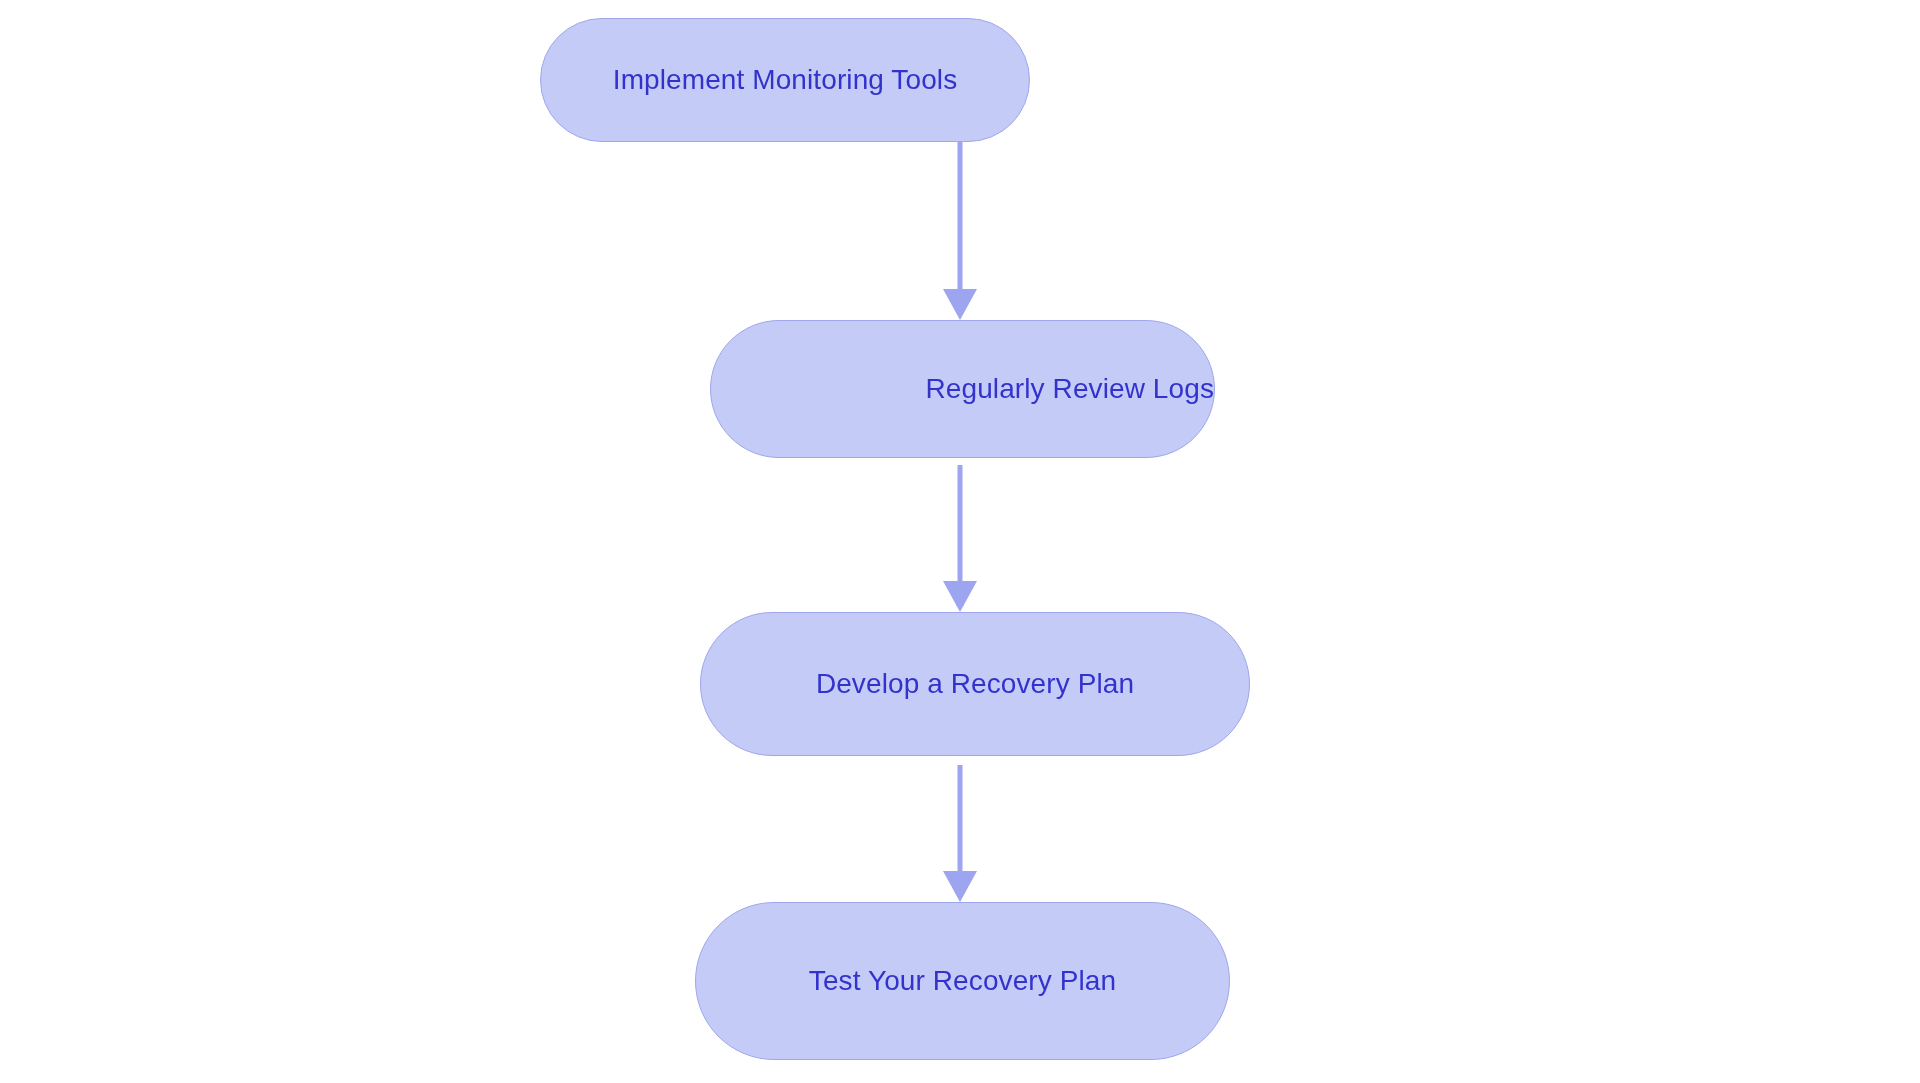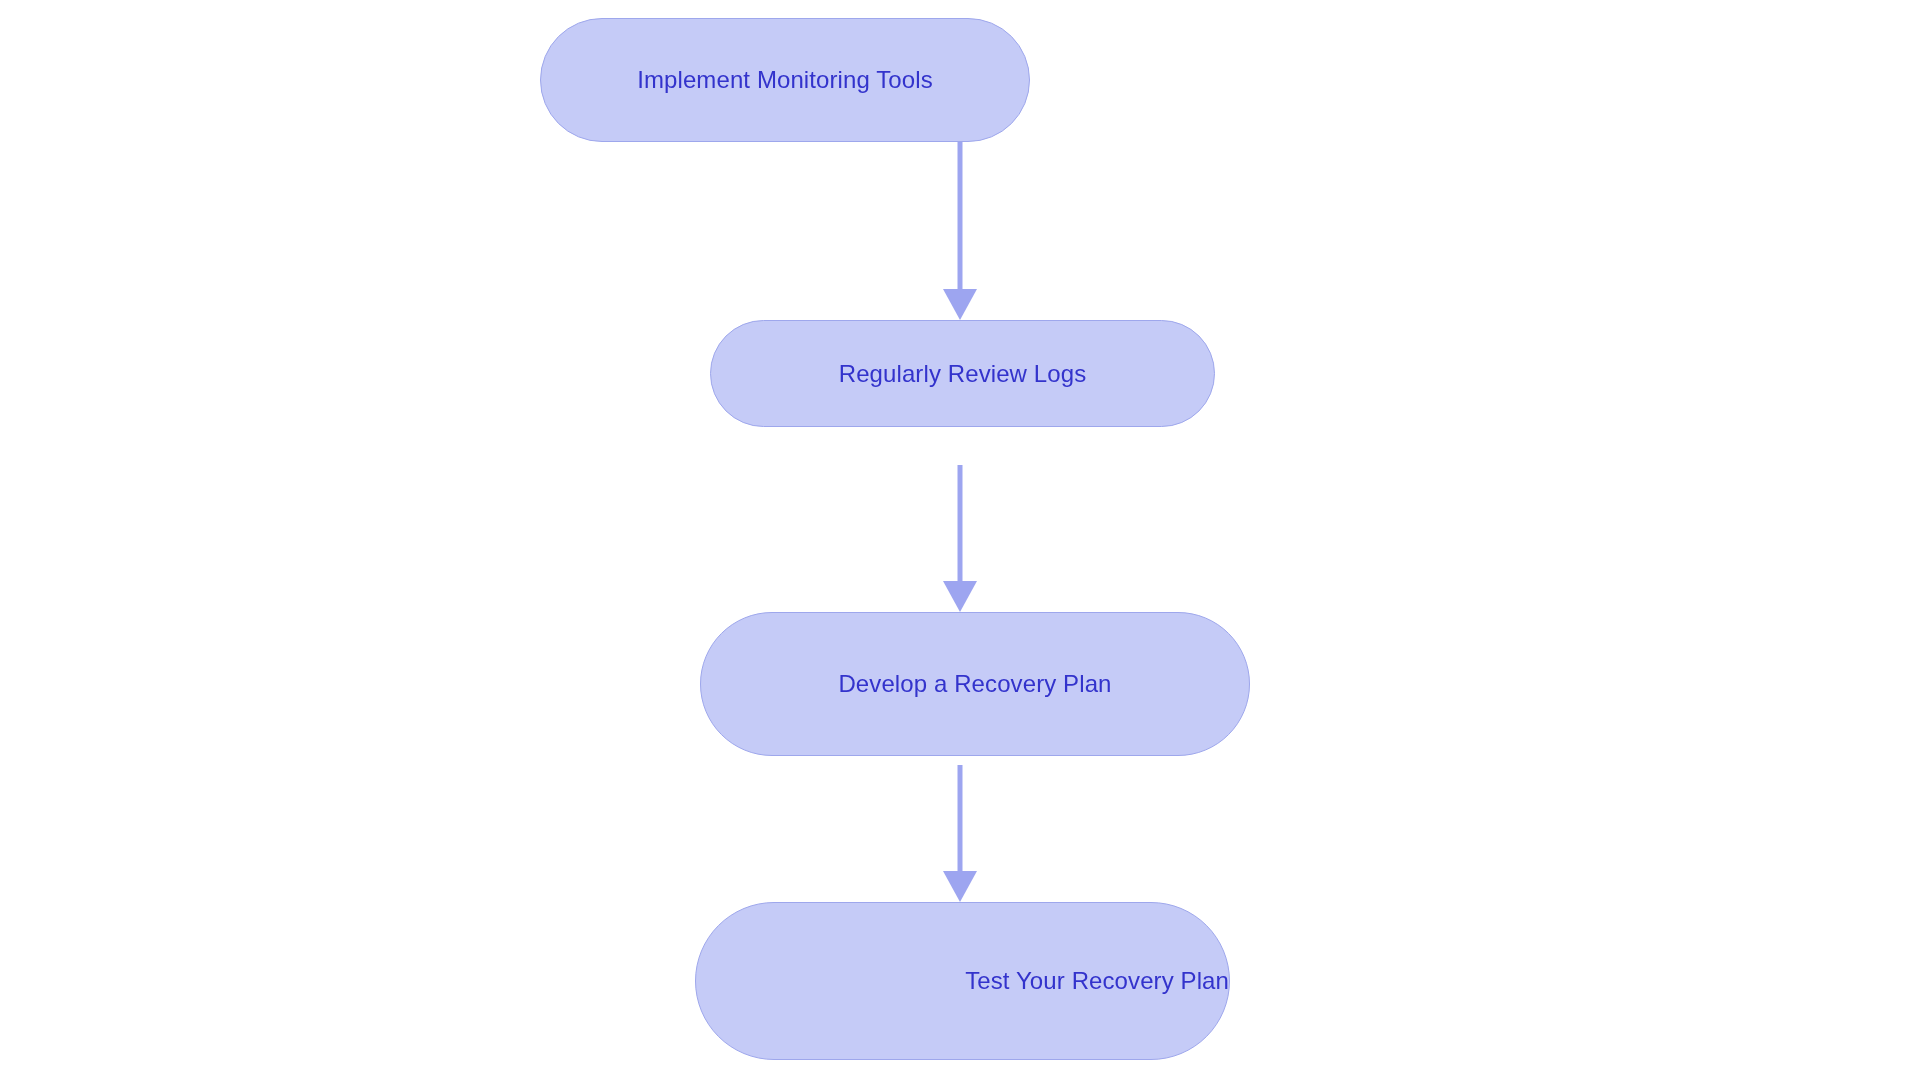--- a/index.html
+++ b/index.html
@@ -42,34 +42,34 @@
     justify-content: center;
     background: #c5cbf7;
     border: 1.6px solid #9ea7ec;
     border-radius: 999px;
     z-index: 2;
   }
 
   .flow-node-label {
     color: #3333cc;
     font-family: "Liberation Sans", sans-serif;
-    font-size: 24px;
+    font-size: 28px;
     font-weight: 400;
     line-height: 1.15;
     letter-spacing: 0.1px;
     white-space: nowrap;
     text-align: center;
     -webkit-font-smoothing: antialiased;
   }
 
   
   #node-0 { left: 540px; top: 18px;  width: 490px; height: 124px; }
-  #node-1 { left: 710px; top: 320px; width: 505px; height: 107px; }
+  #node-1 { left: 710px; top: 320px; width: 505px; height: 138px; justify-content: flex-end; }
   #node-2 { left: 700px; top: 612px; width: 550px; height: 144px; }
-  #node-3 { left: 695px; top: 902px; width: 535px; height: 158px; justify-content: flex-end; }
+  #node-3 { left: 695px; top: 902px; width: 535px; height: 158px; }
 </style>
 </head>
 <body>
 
 <div id="flow-canvas">
 
   <svg id="connector-layer" width="1920" height="1083" viewBox="0 0 1920 1083" xmlns="http://www.w3.org/2000/svg">
 
     <g>
       <line x1="960" y1="142" x2="960" y2="292" stroke="#9da5f0" stroke-width="5"></line>

